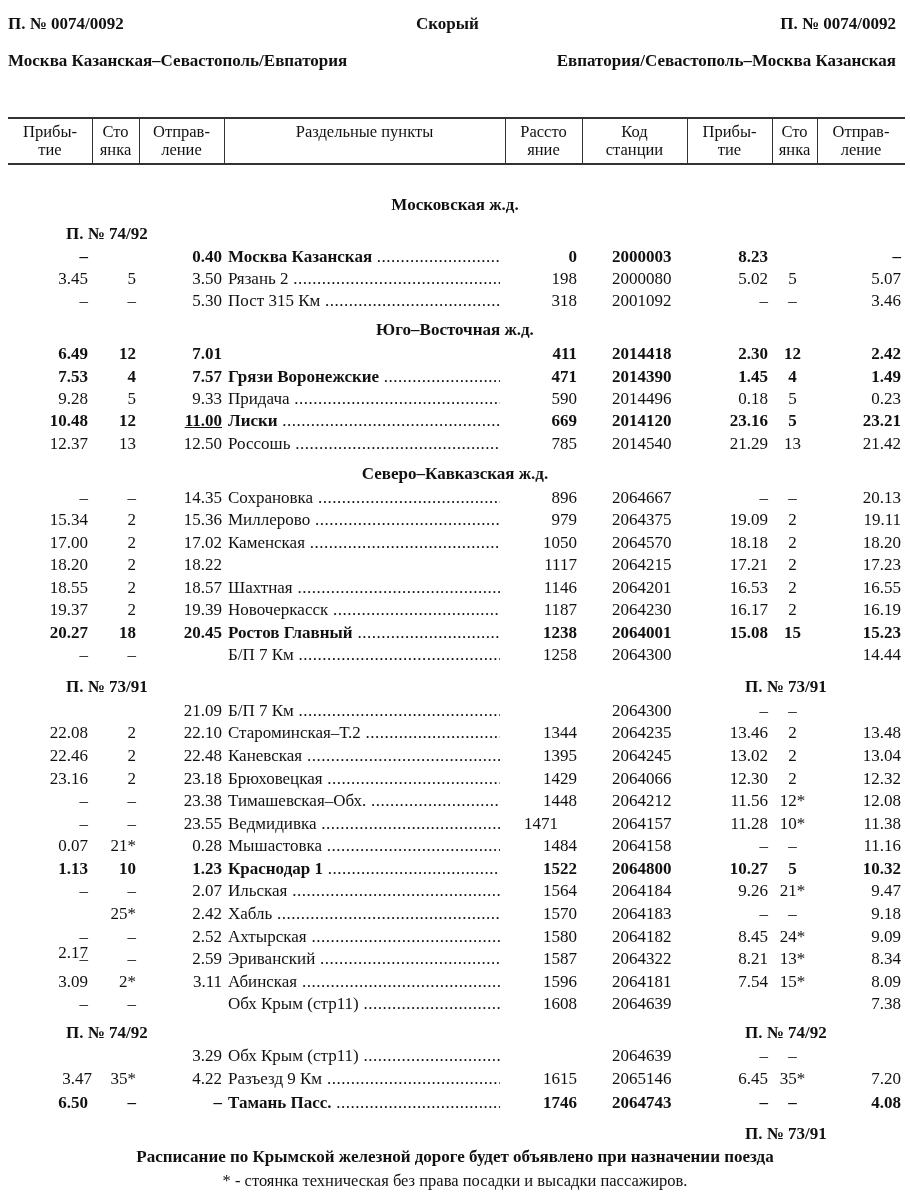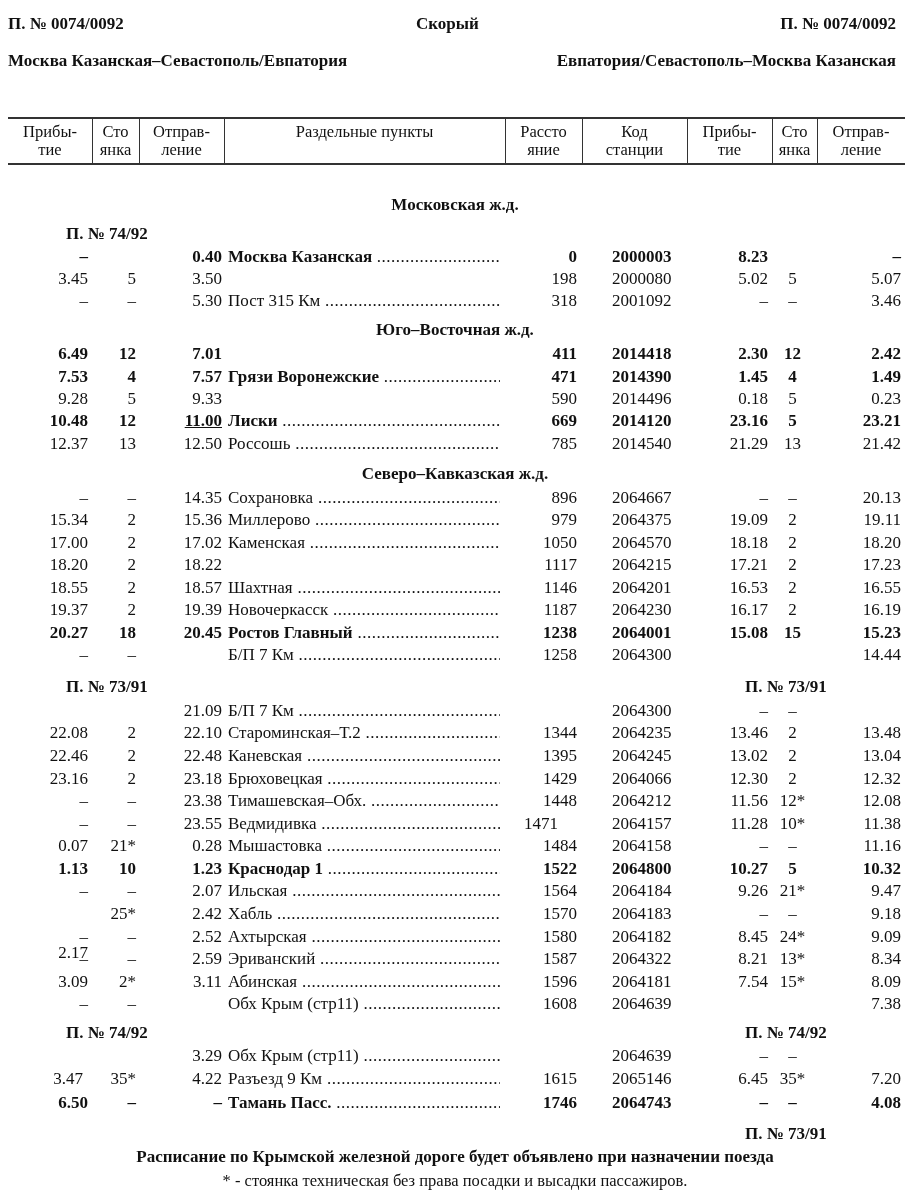--- a/index.html
+++ b/index.html
@@ -96,20 +96,21 @@
     <span class="c r" style="left:505px;width:72px;">0</span>
     <span class="c" style="left:612px;width:75px;">2000003</span>
     <span class="c r" style="left:687px;width:81px;">8.23</span>
     <span class="c r" style="left:770px;width:45px;text-align:center;"></span>
     <span class="c r" style="left:817px;width:84px;">–</span>
   </div>
     <div class="row" style="top: 268px;">
     <span class="c r" style="left:8px;width:80px;">3.45</span>
     <span class="c r" style="left:92px;width:44px;">5</span>
     <span class="c r" style="left:140px;width:82px;">3.50</span>
+    <span class="c station">Рязань 2</span>
     <span class="c r" style="left:505px;width:72px;">198</span>
     <span class="c" style="left:612px;width:75px;">2000080</span>
     <span class="c r" style="left:687px;width:81px;">5.02</span>
     <span class="c r" style="left:770px;width:45px;text-align:center;">5</span>
     <span class="c r" style="left:817px;width:84px;">5.07</span>
   </div>
     <div class="row" style="top: 290px;">
     <span class="c r" style="left:8px;width:80px;">–</span>
     <span class="c r" style="left:92px;width:44px;">–</span>
     <span class="c r" style="left:140px;width:82px;">5.30</span>
@@ -138,20 +139,21 @@
     <span class="c r" style="left:505px;width:72px;">471</span>
     <span class="c" style="left:612px;width:75px;">2014390</span>
     <span class="c r" style="left:687px;width:81px;">1.45</span>
     <span class="c r" style="left:770px;width:45px;text-align:center;">4</span>
     <span class="c r" style="left:817px;width:84px;">1.49</span>
   </div>
     <div class="row" style="top: 388px;">
     <span class="c r" style="left:8px;width:80px;">9.28</span>
     <span class="c r" style="left:92px;width:44px;">5</span>
     <span class="c r" style="left:140px;width:82px;">9.33</span>
+    <span class="c station">Придача</span>
     <span class="c r" style="left:505px;width:72px;">590</span>
     <span class="c" style="left:612px;width:75px;">2014496</span>
     <span class="c r" style="left:687px;width:81px;">0.18</span>
     <span class="c r" style="left:770px;width:45px;text-align:center;">5</span>
     <span class="c r" style="left:817px;width:84px;">0.23</span>
   </div>
     <div class="row bold" style="top: 410px;">
     <span class="c r" style="left:8px;width:80px;">10.48</span>
     <span class="c r" style="left:92px;width:44px;">12</span>
     <span class="c r" style="left:140px;width:82px;text-decoration:underline;">11.00</span>
@@ -419,21 +421,21 @@
     <span class="c r" style="left:92px;width:44px;"></span>
     <span class="c r" style="left:140px;width:82px;">3.29</span>
     <span class="c station">Обх Крым (стр11)</span>
     <span class="c r" style="left:505px;width:72px;"></span>
     <span class="c" style="left:612px;width:75px;">2064639</span>
     <span class="c r" style="left:687px;width:81px;">–</span>
     <span class="c r" style="left:770px;width:45px;text-align:center;">–</span>
     <span class="c r" style="left:817px;width:84px;"></span>
   </div>
     <div class="row" style="top: 1068px;">
-    <span class="c r" style="left:3px;width:80px;">3.47</span>
+    <span class="c r" style="left:12px;width:80px;">3.47</span>
     <span class="c r" style="left:92px;width:44px;">35*</span>
     <span class="c r" style="left:140px;width:82px;">4.22</span>
     <span class="c station">Разъезд 9 Км</span>
     <span class="c r" style="left:505px;width:72px;">1615</span>
     <span class="c" style="left:612px;width:75px;">2065146</span>
     <span class="c r" style="left:687px;width:81px;">6.45</span>
     <span class="c r" style="left:770px;width:45px;text-align:center;">35*</span>
     <span class="c r" style="left:817px;width:84px;">7.20</span>
   </div>
     <div class="row bold" style="top: 1092px;">

